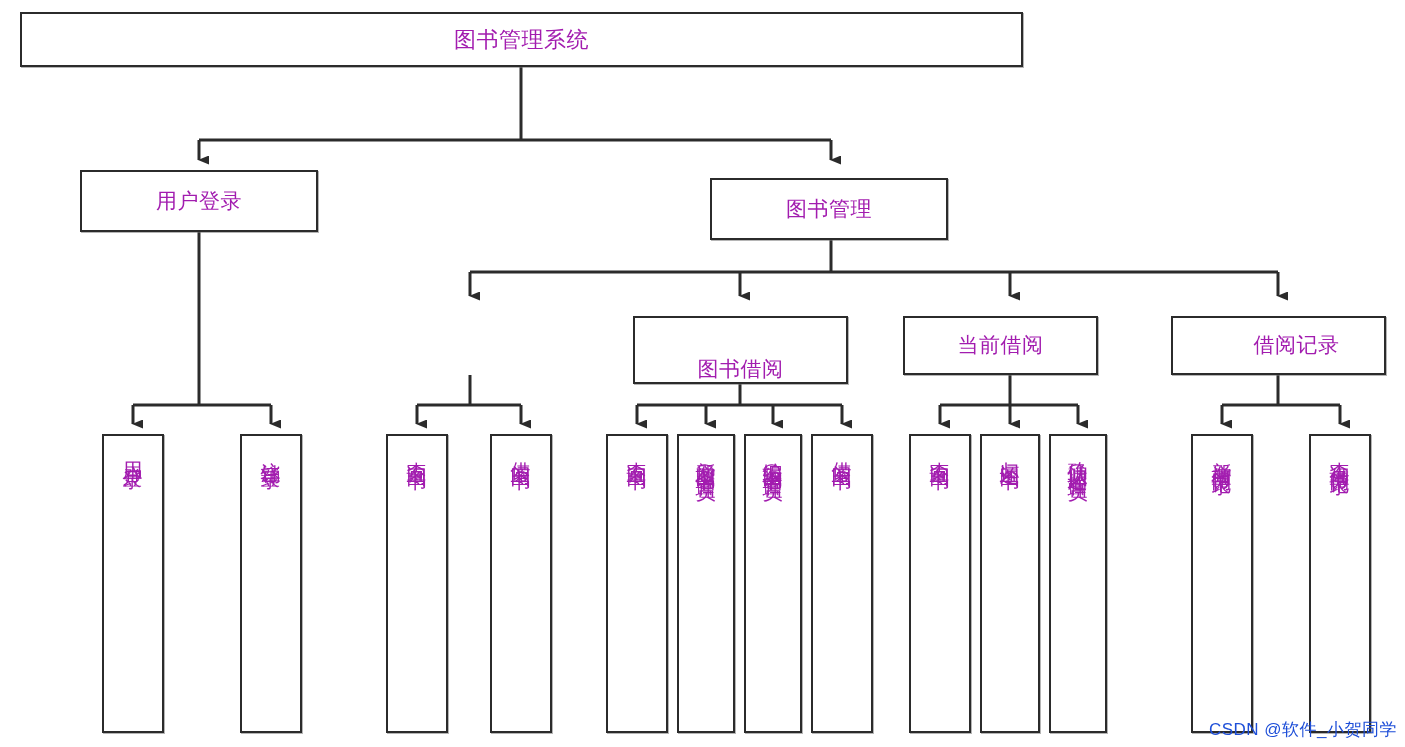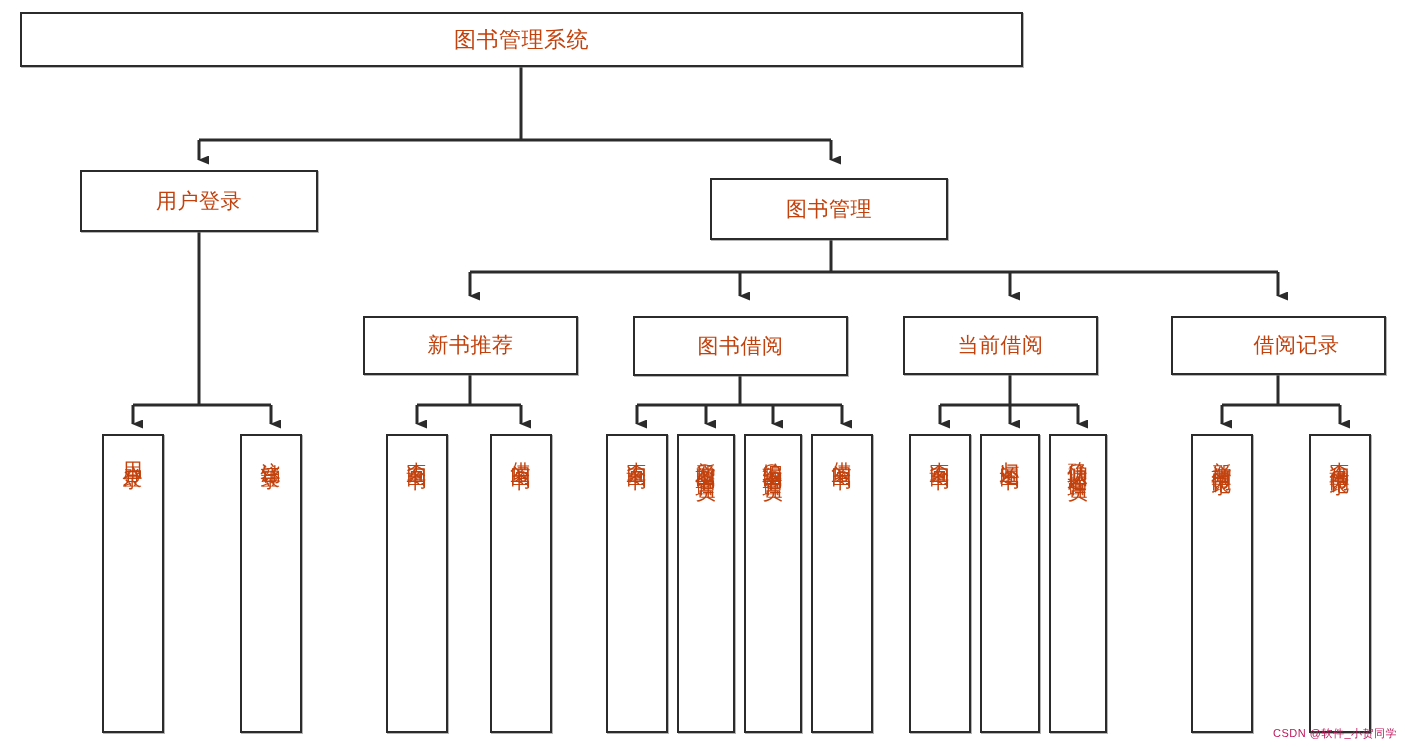--- a/index.html
+++ b/index.html
@@ -28,21 +28,21 @@
   }
   .node {
     position: absolute;
     box-sizing: border-box;
     background: #ffffff;
     border: 2px solid #2b2b2b;
     box-shadow: 1px 1px 0 rgba(120,120,120,0.55);
     display: flex;
     align-items: center;
     justify-content: center;
-    color: #c2410c;
+    color: #a21caf;
   }
   .node-label {
     display: block;
     text-align: center;
     line-height: 1.18;
     white-space: pre;
   }
   .node.horizontal .node-label {
     font-size: 21px;
     letter-spacing: 0.5px;
@@ -58,22 +58,22 @@
     writing-mode: vertical-rl;
     text-orientation: upright;
     font-size: 20px;
     letter-spacing: 3px;
     line-height: 1;
   }
   #watermark {
     position: absolute;
     right: 8px;
     bottom: 6px;
-    font-size: 11px;
-    color: #be185d;
+    font-size: 17px;
+    color: #1d4ed8;
     letter-spacing: 0.5px;
     white-space: nowrap;
     user-select: none;
   }
 </style>
 </head>
 <body>
 
 <div id="diagram-root">
 
@@ -132,25 +132,22 @@
   </div>
 
   <div class="node horizontal" style="left:80px; top:170px; width:238px; height:62px;">
     <span class="node-label">用户登录</span>
   </div>
 
   <div class="node horizontal" style="left:710px; top:178px; width:238px; height:62px;">
     <span class="node-label">图书管理</span>
   </div>
 
-  <div class="node horizontal" style="left:363px; top:316px; width:215px; height:59px;">
-    <span class="node-label">新书推荐</span>
-  </div>
-
-  <div class="node horizontal" style="left:633px; top:316px; width:215px; height:60px;">
+
+  <div class="node horizontal" style="left:633px; top:316px; width:215px; height:68px;align-items:flex-end;">
     <span class="node-label">图书借阅</span>
   </div>
 
   <div class="node horizontal" style="left:903px; top:316px; width:195px; height:59px;">
     <span class="node-label">当前借阅</span>
   </div>
 
   <div class="node horizontal" style="left:1171px; top:316px; width:215px; height:59px;padding-left:36px;">
     <span class="node-label">借阅记录</span>
   </div>

